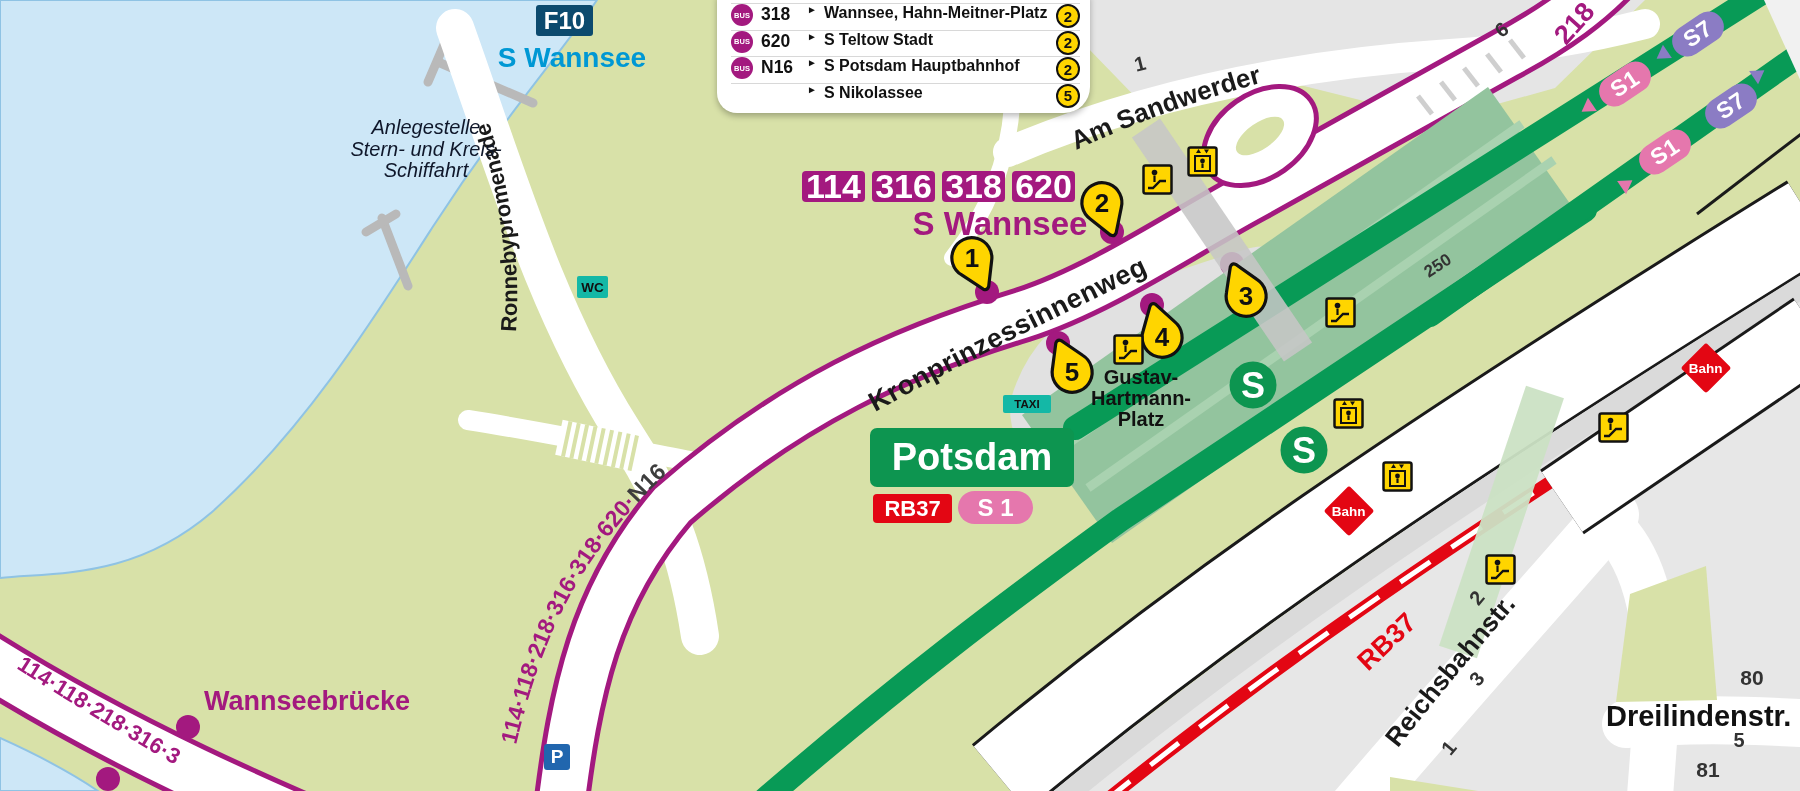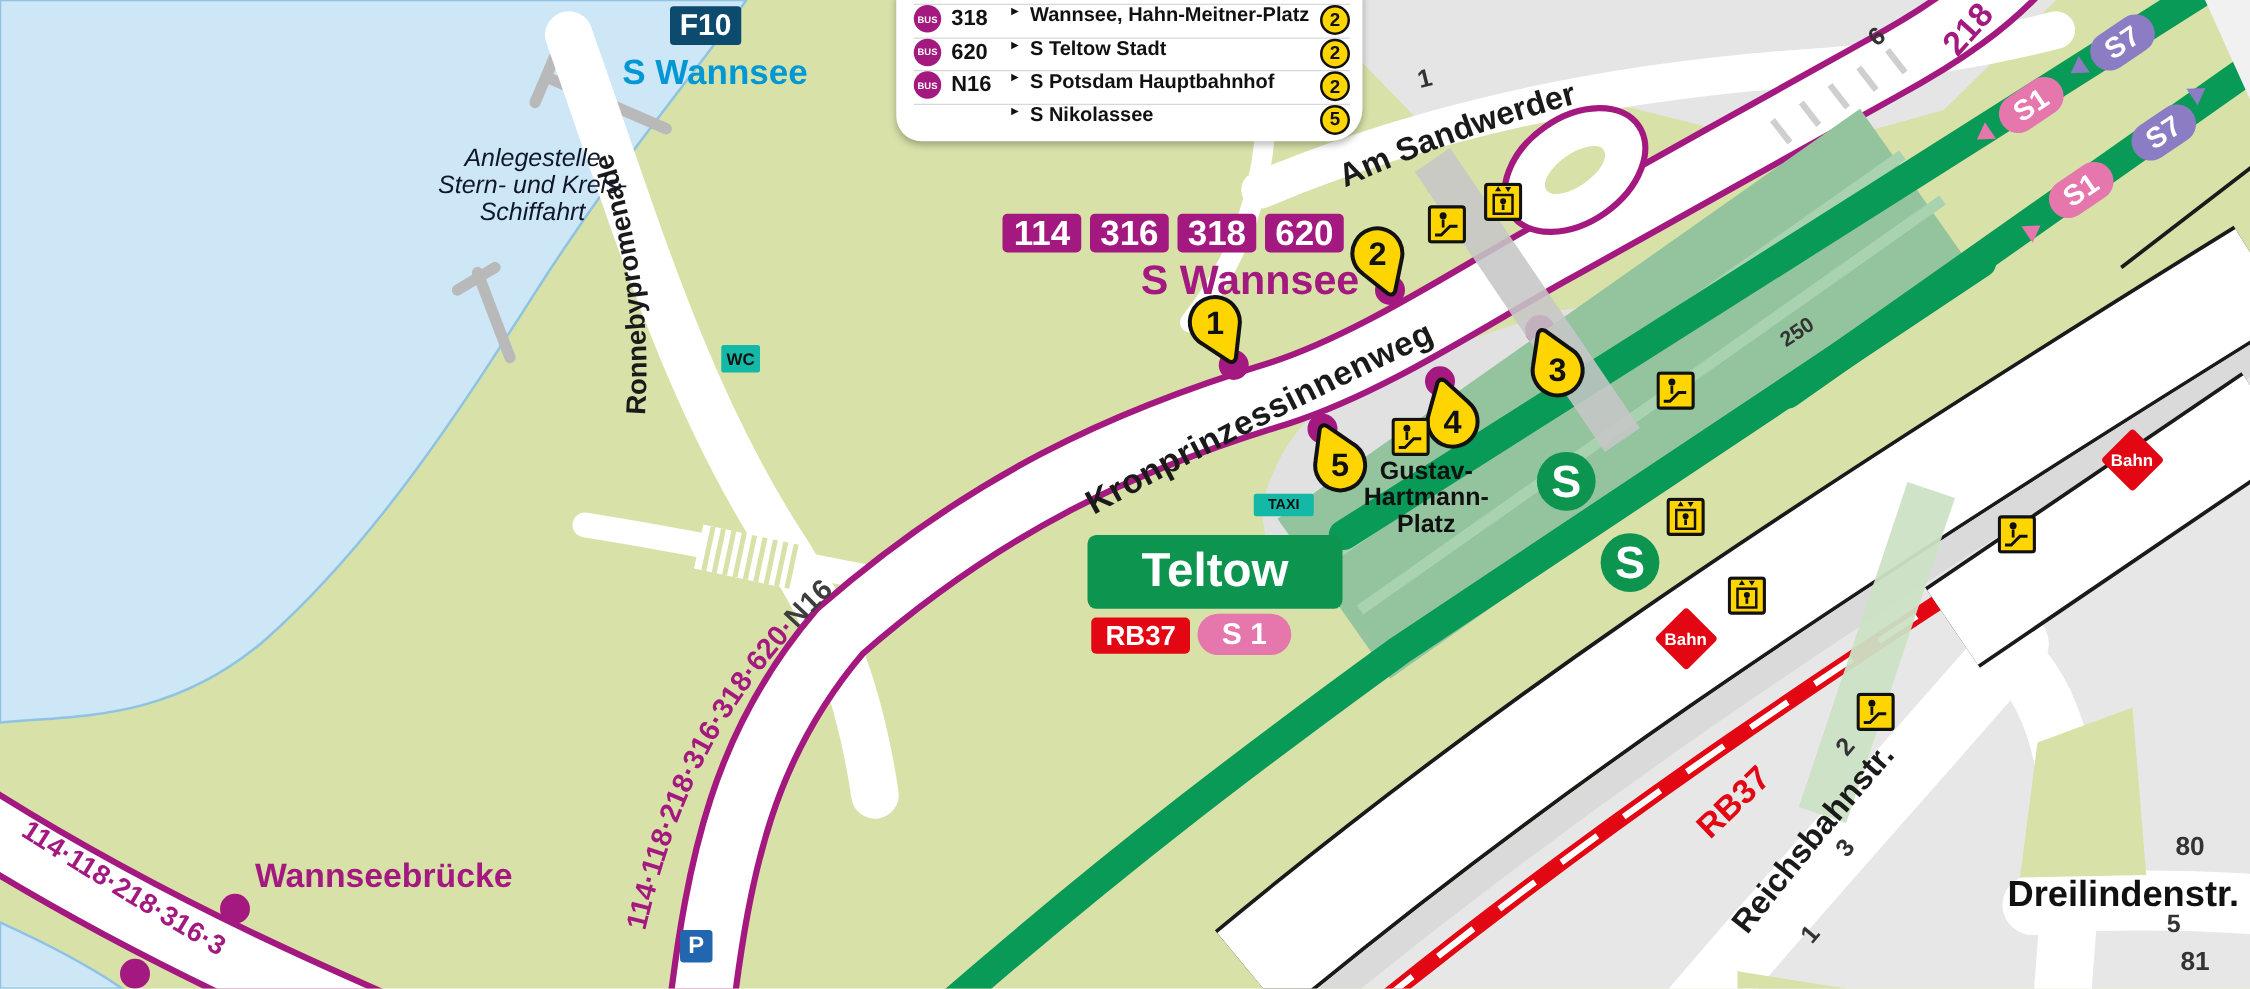--- a/index.html
+++ b/index.html
@@ -11,21 +11,21 @@
   
   .legend{position:absolute;background:#fff;border-radius:0 0 26px 20px;box-shadow:0 3px 6px rgba(0,0,0,.28);padding:9px 10px 4px 14px;box-sizing:border-box;}
   .lrow{display:flex;height:25.5px;border-top:1.5px solid #d8d8d8;}
   .bus-chip{width:22px;height:22px;border-radius:50%;background:#a3197f;color:#fff;font-size:7.5px;font-weight:bold;display:flex;align-items:center;justify-content:center;margin-right:8px;flex:0 0 22px;}
   .bus-chip:empty{visibility:hidden;}
   .lroute{width:46px;font-size:17.5px;font-weight:bold;color:#111;}
   .larrow{width:17px;font-size:10px;color:#111;}
   .ldest{flex:1;font-size:16px;font-weight:600;color:#111;white-space:nowrap;}
   .lstop{width:24px;height:24px;border-radius:50%;background:#ffd500;border:2.5px solid #111;box-sizing:border-box;color:#111;font-size:15px;font-weight:bold;display:flex;align-items:center;justify-content:center;}
   
-  .routebox{position:absolute;width:63px;height:31px;background:#a3197f;border-radius:4px;color:#fff;font-size:28px;font-weight:bold;display:flex;align-items:center;justify-content:center;}
+  .routebox{position:absolute;width:63px;height:31px;background:#a3197f;border-radius:4px;color:#fff;font-size:34px;font-weight:bold;display:flex;align-items:center;justify-content:center;}
   .pill{position:absolute;width:56px;height:31px;border-radius:16px;color:#fff;font-weight:bold;font-size:23px;letter-spacing:.5px;display:flex;align-items:center;justify-content:center;transform:translate(-50%,-50%) rotate(-34deg);}
   .pill.s7{background:#8b7cc4;}.pill.s1{background:#e577ad;}
   .tri{position:absolute;width:0;height:0;}
   .tri.l{border-top:8px solid transparent;border-bottom:8px solid transparent;border-right:13px solid #000;}
   .tri.r{border-top:8px solid transparent;border-bottom:8px solid transparent;border-left:13px solid #000;}
   .tri.pink.l{border-right-color:#e577ad;}.tri.pink.r{border-left-color:#e577ad;}
   .tri.purp.l{border-right-color:#8b7cc4;}.tri.purp.r{border-left-color:#8b7cc4;}
   .ybadge{position:absolute;background:#14b8a6;color:#111;font-weight:bold;display:flex;align-items:center;justify-content:center;border-radius:2px;}
   .hn{position:absolute;font-weight:600;font-size:20px;color:#333;white-space:nowrap;}
   .slogo{position:absolute;width:47px;height:47px;border-radius:50%;background:#0d9550;color:#fff;font-size:36px;font-weight:bold;display:flex;align-items:center;justify-content:center;transform:translate(-50%,-50%);}
@@ -233,21 +233,21 @@
 <div class="ybadge" style="left:577px;top:276px;width:31px;height:22px;font-size:13.5px;">WC</div>
 <div class="ybadge" style="left:1003px;top:395px;width:48px;height:18px;font-size:11.5px;">TAXI</div>
 <div class="abs" style="left:544px;top:744px;width:26px;height:26px;background:#2166ae;border-radius:3px;color:#fff;font-size:19px;font-weight:bold;display:flex;align-items:center;justify-content:center;">P</div>
 
 <div class="routebox" style="left:802px;top:171px;">114</div>
 <div class="routebox" style="left:872px;top:171px;">316</div>
 <div class="routebox" style="left:942px;top:171px;">318</div>
 <div class="routebox" style="left:1012px;top:171px;">620</div>
 <div class="abs ctr" style="left:1000px;top:224px;color:#a3197f;font-size:33px;font-weight:bold;white-space:nowrap;">S Wannsee</div>
 
-<div class="stationbox">Teltow</div>
+<div class="stationbox">Potsdam</div>
 <div class="rbchip">RB37</div>
 <div class="s1chip">S 1</div>
 
 <div class="abs ctr" style="left:1141px;top:399px;color:#111;font-size:20px;font-weight:600;text-align:center;line-height:1.06;white-space:nowrap;">
   <div>Gustav-</div>
   <div>Hartmann-</div>
   <div>Platz</div>
 </div>
 
 <div class="slogo" style="left:1253px;top:385px;">S</div>
@@ -271,21 +271,21 @@
 
 <div class="abs ctr" style="left:307px;top:701px;color:#a3197f;font-size:27px;font-weight:bold;white-space:nowrap;">Wannseebrücke</div>
 <div class="abs" style="left:1606px;top:700px;color:#111;font-size:29px;font-weight:600;white-space:nowrap;">Dreilindenstr.</div>
 <div class="hn" style="left:1140px;top:64px;transform:translate(-50%,-50%) rotate(-14deg);">1</div>
 <div class="hn" style="left:1502px;top:30px;transform:translate(-50%,-50%) rotate(-38deg);">6</div>
 <div class="hn" style="left:1438px;top:266px;font-size:17px;transform:translate(-50%,-50%) rotate(-33deg);">250</div>
 <div class="hn" style="left:1477px;top:598px;transform:translate(-50%,-50%) rotate(-50deg);">2</div>
 <div class="hn" style="left:1477px;top:679px;transform:translate(-50%,-50%) rotate(-50deg);">3</div>
 <div class="hn" style="left:1449px;top:748px;transform:translate(-50%,-50%) rotate(-50deg);">1</div>
 <div class="hn" style="left:1752px;top:678px;font-size:21px;transform:translate(-50%,-50%);">80</div>
-<div class="hn" style="left:1708px;top:770px;font-size:21px;transform:translate(-50%,-50%);margin-left:48px;">81</div>
+<div class="hn" style="left:1708px;top:770px;font-size:21px;transform:translate(-50%,-50%);">81</div>
 <div class="hn" style="left:1739px;top:740px;transform:translate(-50%,-50%);">5</div>
 
 <div class="mapicon" style="left:1142px;top:164px;"><svg width="31" height="31" viewBox="0 0 31 31">
         <rect x="1.5" y="1.5" width="28" height="28" rx="2" fill="#ffd500" stroke="#111" stroke-width="2.5"></rect>
         <circle cx="12.5" cy="8.5" r="2.8" fill="#111"></circle>
         <path d="M12.5,11.5 L12.5,18" stroke="#111" stroke-width="2.2"></path>
         <path d="M6,24 h5 l7,-7 h6" stroke="#111" stroke-width="2.4" fill="none"></path>
       </svg></div>
 <div class="mapicon" style="left:1187px;top:146px;"><svg width="31" height="31" viewBox="0 0 31 31">
         <rect x="1.5" y="1.5" width="28" height="28" rx="2" fill="#ffd500" stroke="#111" stroke-width="2.5"></rect>

